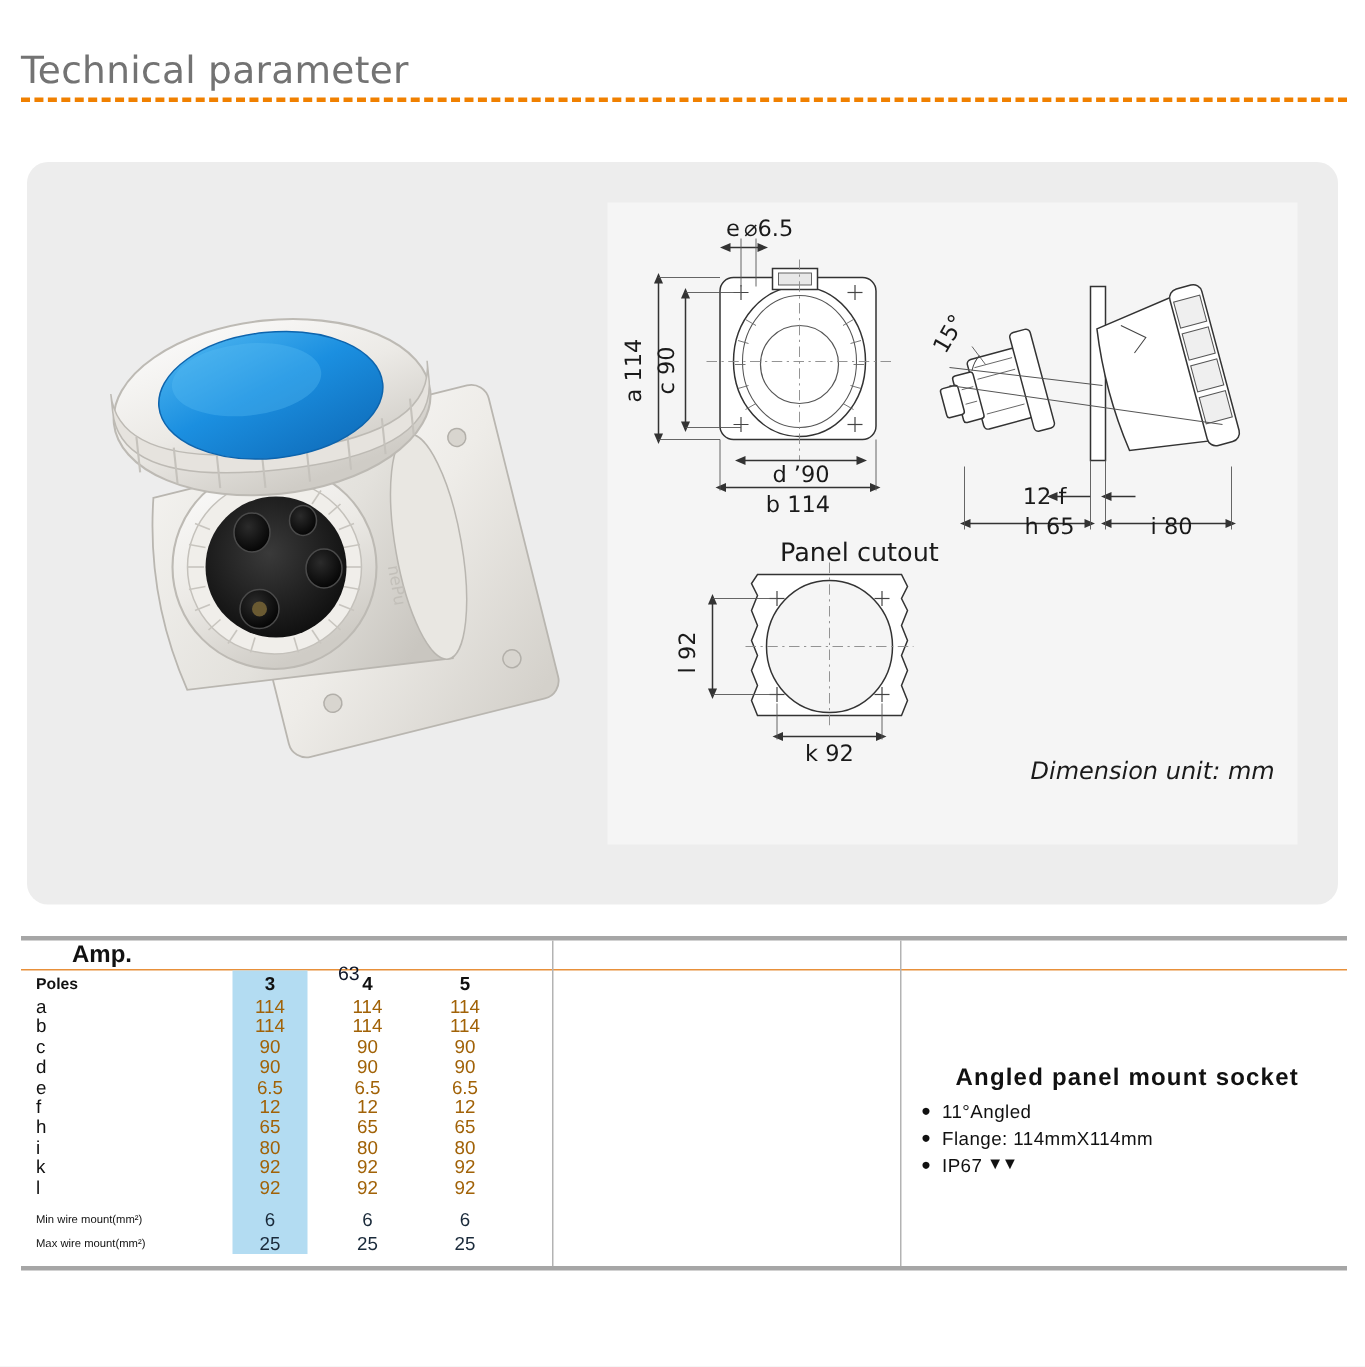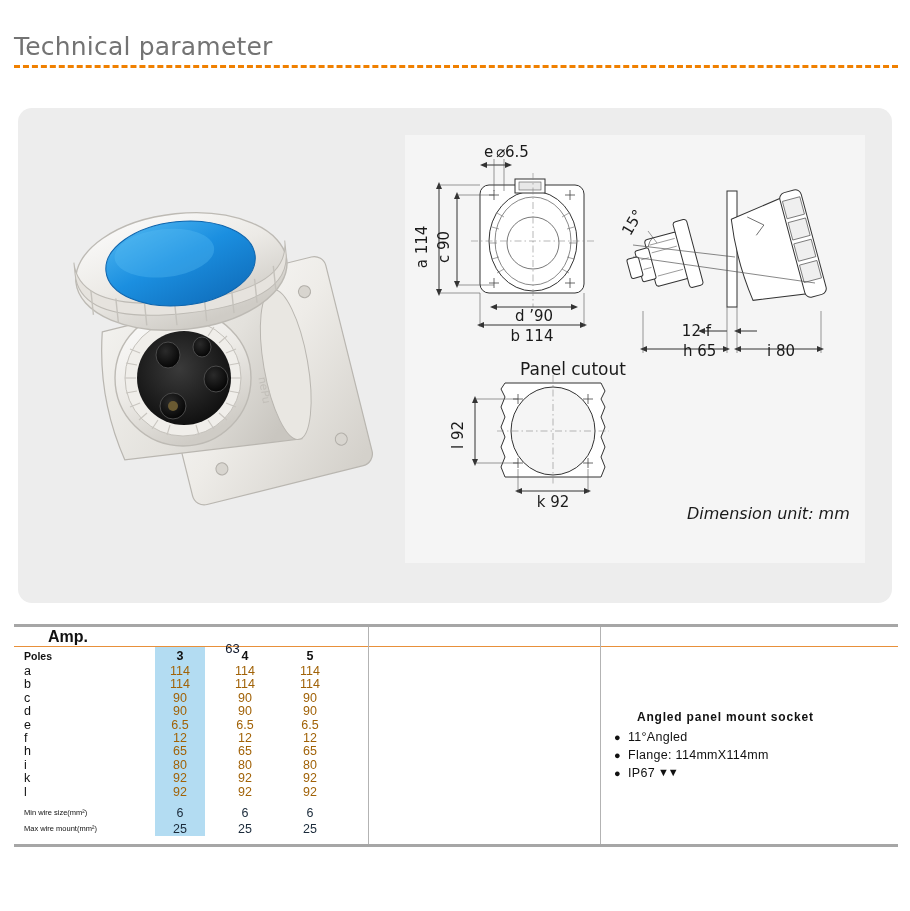--- a/index.html
+++ b/index.html
@@ -218,21 +218,21 @@
   }
 
   
   #description-block {
     position: absolute;
     left: 600px;
     top: 86px;
     width: 280px;
   }
   #description-title {
-    font-size: 12px;
+    font-size: 16px;
     font-weight: bold;
     color: #111;
     letter-spacing: 0.8px;
     margin-left: 23px;
     margin-bottom: 6px;
     font-family: "Liberation Sans", sans-serif;
   }
   .desc-item {
     display: flex;
     align-items: flex-start;
@@ -622,21 +622,21 @@
       </div>
       <div class="t-row">
         <div class="t-label">l</div>
         <div class="t-cell c0">92</div>
         <div class="t-cell c1">92</div>
         <div class="t-cell c2">92</div>
       </div>
     </div>
   <div id="wire-rows">
       <div class="w-row">
-        <div class="w-label">Min wire size(mm²)</div>
+        <div class="w-label">Min wire mount(mm²)</div>
         <div class="w-cell c0">6</div>
         <div class="w-cell c1">6</div>
         <div class="w-cell c2">6</div>
       </div>
       <div class="w-row">
         <div class="w-label">Max wire mount(mm²)</div>
         <div class="w-cell c0">25</div>
         <div class="w-cell c1">25</div>
         <div class="w-cell c2">25</div>
       </div>

